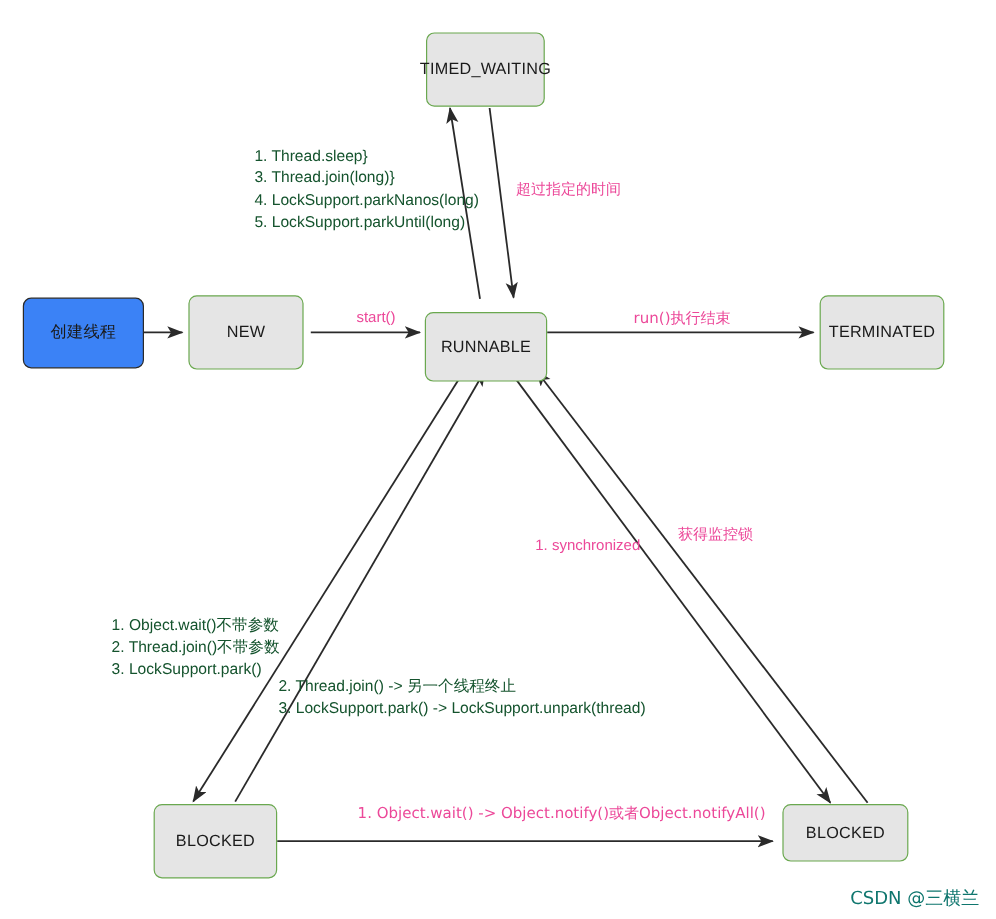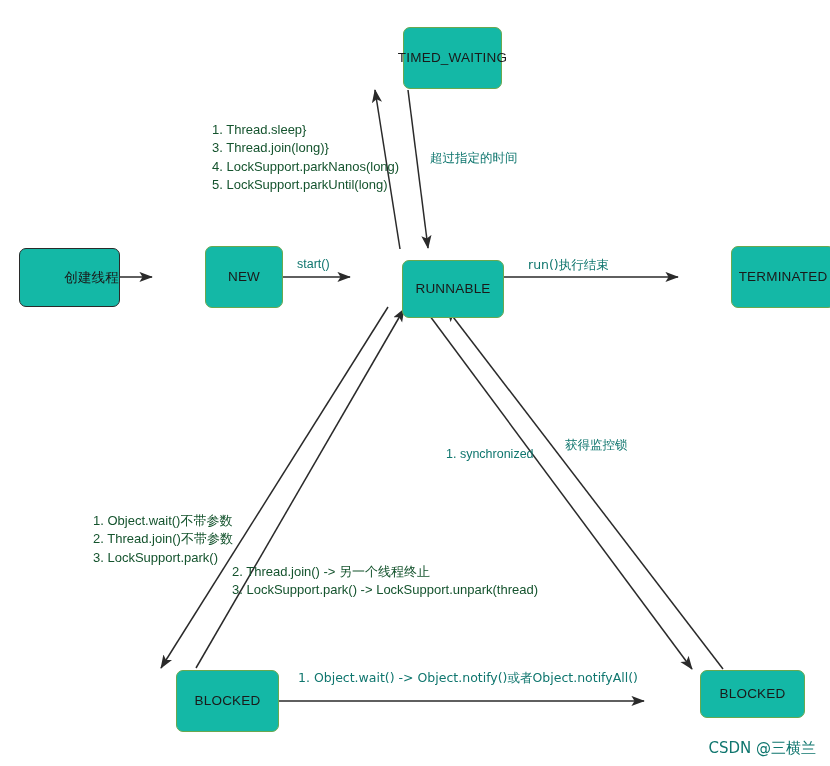--- a/index.html
+++ b/index.html
@@ -32,36 +32,34 @@
     align-items: center;
     justify-content: center;
     border-radius: 7px;
     font-size: 13.5px;
     color: #1a1a1a;
     letter-spacing: 0.2px;
     text-align: center;
     line-height: 1.2;
   }
   .node.green {
-    background: #14b8a6;
+    background: #e5e5e5;
     border: 1.6px solid #6aa84f;
-    margin-left: 48px;
   }
   .node.plain {
-    background: #14b8a6;
+    background: #3b82f6;
     border: 1.5px solid #2a2a2a;
-    justify-content: flex-end;
   }
   .node-label {
     display: block;
   }
   .edge-label {
     position: absolute;
     font-size: 12.5px;
-    color: #0f766e;
+    color: #ec4899;
     white-space: nowrap;
     line-height: 1.38;
   }
   .edge-label.cn {
     font-family: "DejaVu Sans", "Liberation Sans", sans-serif;
   }
   .ann {
     position: absolute;
     font-size: 13px;
     color: #14532d;
@@ -112,21 +110,21 @@
 
     <line x1="723" y1="669" x2="447" y2="309" stroke="#2a2a2a" stroke-width="1.5" marker-end="url(#ah)"></line>
 
     <line x1="231" y1="701" x2="644" y2="701" stroke="#2a2a2a" stroke-width="1.5" marker-end="url(#ah)"></line>
   </svg>
 
   <div class="node plain" style="left:19px; top:248px; width:101px; height:59px;">
     <span class="node-label cn" style="font-family:'DejaVu Sans','Liberation Sans',sans-serif;">创建线程</span>
   </div>
 
-  <div class="node green" style="left:157px; top:246px; width:78px; height:62px;">
+  <div class="node green" style="left:157px; top:246px; width:96px; height:62px;">
     <span class="node-label">NEW</span>
   </div>
 
   <div class="node green" style="left:354px; top:260px; width:102px; height:58px;">
     <span class="node-label">RUNNABLE</span>
   </div>
 
   <div class="node green" style="left:683px; top:246px; width:104px; height:62px;">
     <span class="node-label">TERMINATED</span>
   </div>

